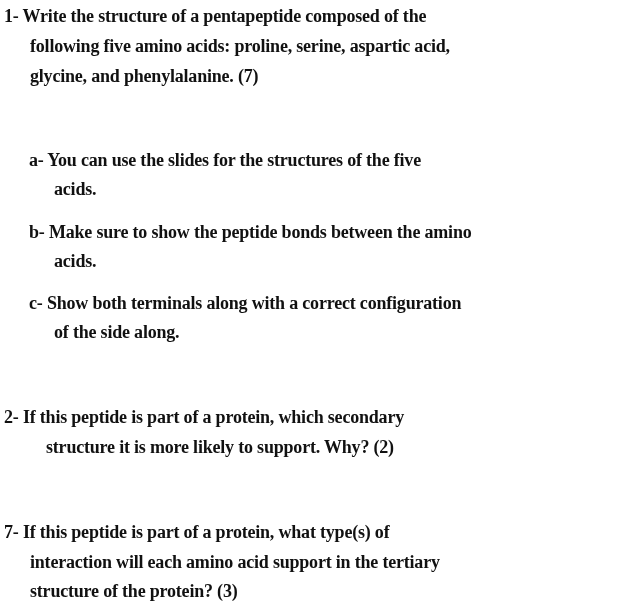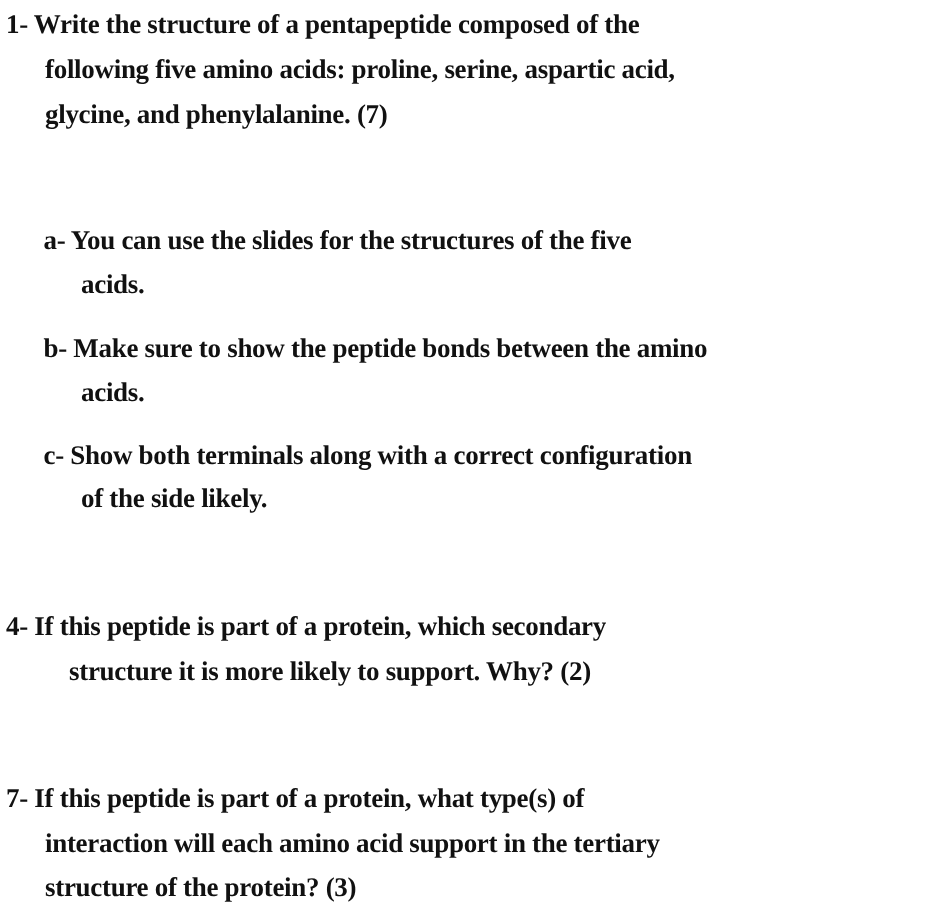--- a/index.html
+++ b/index.html
@@ -18,26 +18,26 @@
   <div>
     <div class="line" style="left:29px; top:145px;">a- You can use the slides for the structures of the five</div>
     <div class="line" style="left:54px; top:174px;">acids.</div>
   </div>
   <div>
     <div class="line" style="left:29px; top:217px;">b- Make sure to show the peptide bonds between the amino</div>
     <div class="line" style="left:54px; top:246px;">acids.</div>
   </div>
   <div>
     <div class="line" style="left:29px; top:288px;">c- Show both terminals along with a correct configuration</div>
-    <div class="line" style="left:54px; top:317px;">of the side likely.</div>
+    <div class="line" style="left:54px; top:317px;">of the side along.</div>
   </div>
 </div>
 
 <div>
-  <div class="line" style="left:4px; top:402px;">4- If this peptide is part of a protein, which secondary</div>
+  <div class="line" style="left:4px; top:402px;">2- If this peptide is part of a protein, which secondary</div>
   <div class="line" style="left:30px; top:432px;margin-left:16px;">structure it is more likely to support. Why? (2)</div>
 </div>
 
 <div>
   <div class="line" style="left:4px; top:517px;">7- If this peptide is part of a protein, what type(s) of</div>
   <div class="line" style="left:30px; top:547px;">interaction will each amino acid support in the tertiary</div>
   <div class="line" style="left:30px; top:576px;">structure of the protein? (3)</div>
 </div>
 
 </body></html>

